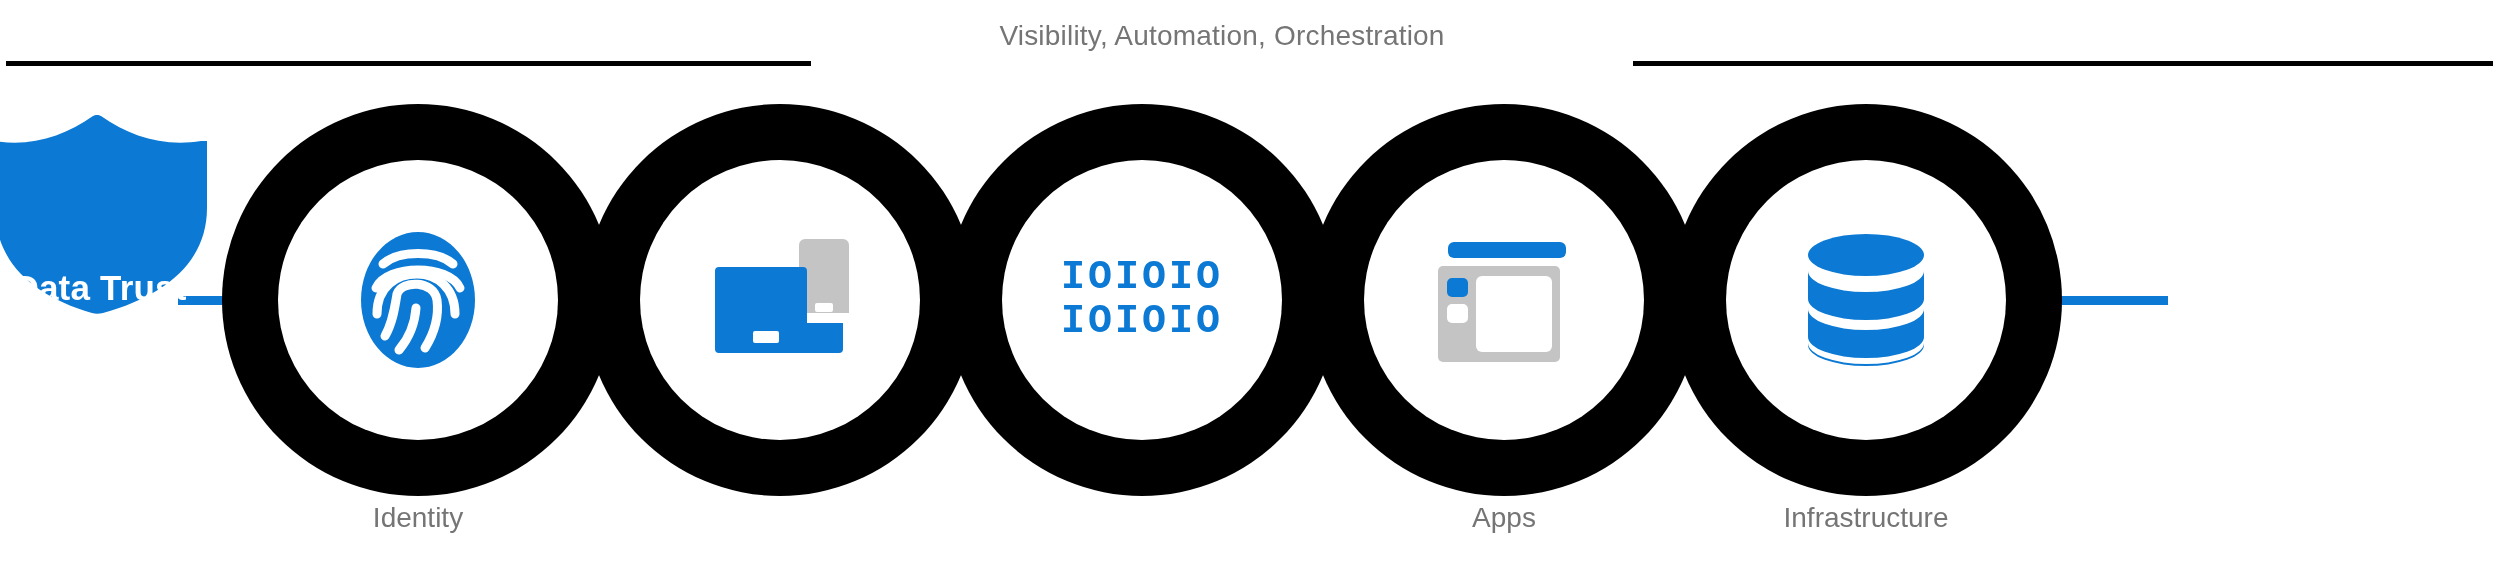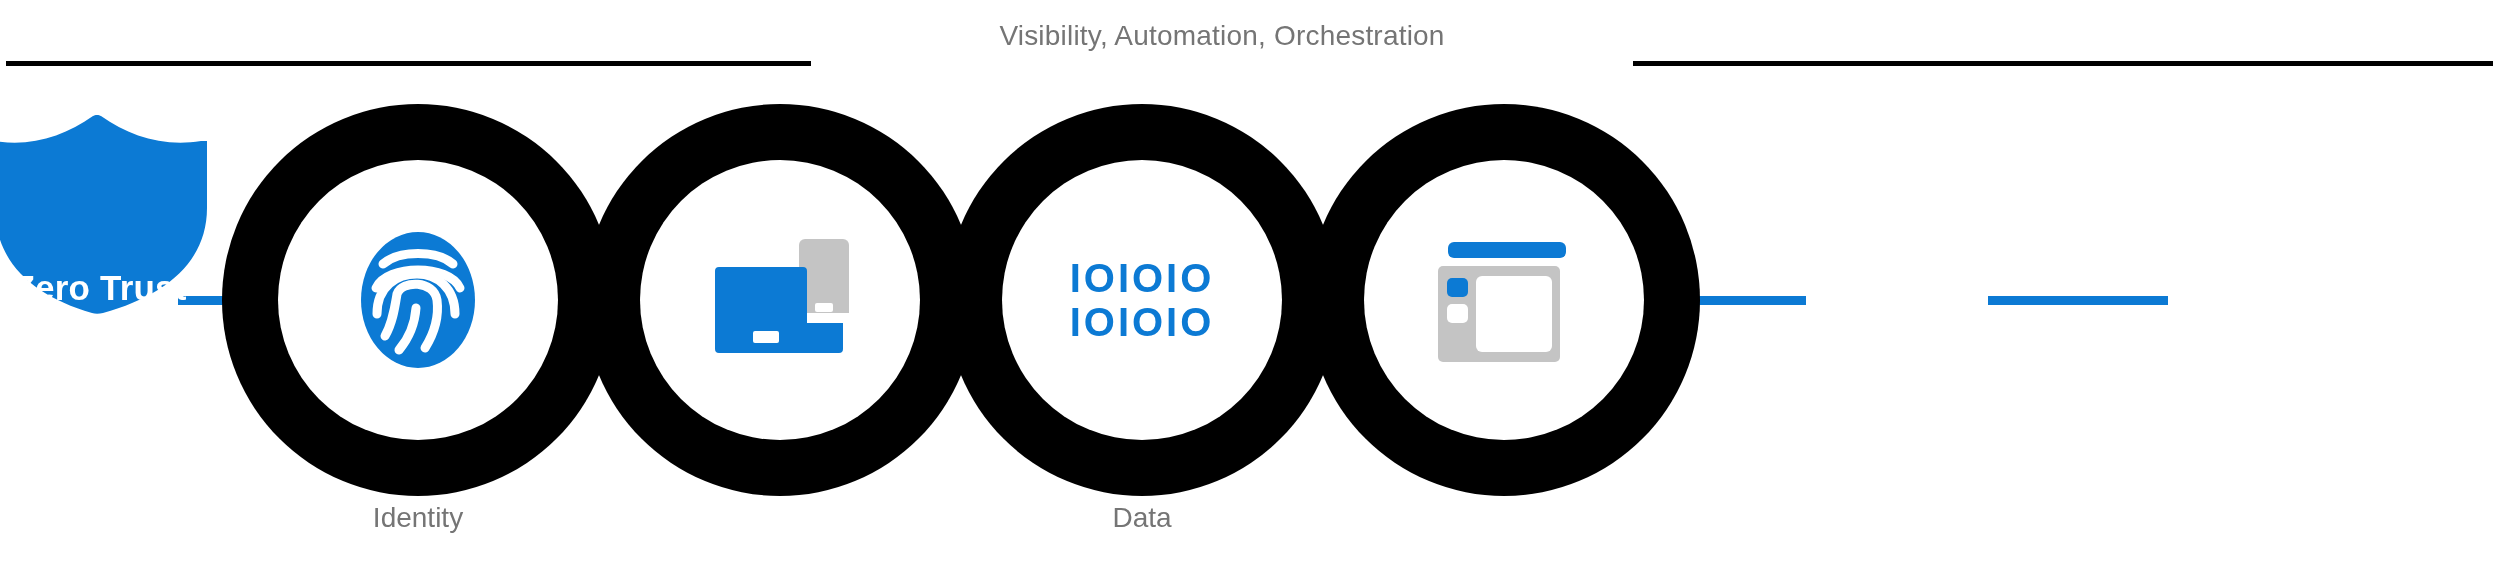--- a/index.html
+++ b/index.html
@@ -125,21 +125,21 @@
   .connector {
     position: absolute;
     height: 9px;
     background: #0c7ad4;
     top: 296px;
   }
 
   
   .binary-icon {
     color: #0c7ad4;
-    font-family: Liberation Sans, sans-serif;
+    font-family: Liberation Mono, monospace;
     font-weight: 700;
     font-size: 40px;
     line-height: 44px;
     letter-spacing: 3px;
     text-align: center;
     white-space: nowrap;
   }
   .binary-icon span { display: block; }
 </style>
 </head>
@@ -158,21 +158,21 @@
   <div class="connector" style="left:902px; width:180px;"></div>
   <div class="connector" style="left:1264px; width:180px;"></div>
   <div class="connector" style="left:1626px; width:180px;"></div>
   <div class="connector" style="left:1988px; width:180px;"></div>
 
   <div id="shield-wrap">
     <svg id="shield-svg" width="220" height="200" viewBox="0 0 220 200">
       <path d="M0 27 C36 33 70 22 98 2 C100 0.5 104 0.5 106 2 C134 22 168 33 206 27 L212 27 L212 94 C212 148 170 182 108 199 C104 200 100 200 97 199 C38 182 0 148 0 94 Z" fill="#0c7ad4"></path>
     </svg>
     <div id="shield-label">
-      <span class="l1">Zero Trust</span>
+      <span class="l1">Data Trust</span>
       <span class="l2">Security</span>
     </div>
   </div>
 
   <div id="chain">
 
     <div class="ring-node" style="left:222px;">
       <div class="ring-outer"></div>
       <div class="ring-inner">
         <svg class="node-icon" width="118" height="140" viewBox="0 0 118 140">
@@ -206,37 +206,51 @@
     </div>
 
     <div class="ring-node" style="left:946px;">
       <div class="ring-outer"></div>
       <div class="ring-inner">
         <div class="binary-icon">
           <span>IOIOIO</span>
           <span>IOIOIO</span>
         </div>
       </div>
-      <div class="node-label">Data</div>
     </div>
 
     <div class="ring-node" style="left:1308px;">
       <div class="ring-outer"></div>
       <div class="ring-inner">
         <svg class="node-icon" width="136" height="128" viewBox="0 0 136 128">
 
           <rect x="12" y="6" width="118" height="16" rx="6" fill="#0c7ad4"></rect>
 
           <rect x="2" y="30" width="122" height="96" rx="5" fill="#c4c4c4"></rect>
 
           <rect x="40" y="40" width="76" height="76" rx="6" fill="#ffffff"></rect>
 
           <rect x="11" y="42" width="21" height="19" rx="5" fill="#0c7ad4"></rect>
 
           <rect x="11" y="68" width="21" height="19" rx="5" fill="#ffffff"></rect>
         </svg>
       </div>
-    </div>
-
+      <div class="node-label">Apps</div>
+    </div>
+
+    <div class="ring-node" style="left:1670px;">
+      <div class="ring-outer"></div>
+      <div class="ring-inner">
+        <svg class="node-icon" width="124" height="134" viewBox="0 0 124 134">
+          <g fill="#0c7ad4">
+            <ellipse cx="62" cy="22" rx="58" ry="21"></ellipse>
+            <path d="M4 38 a58 21 0 0 0 116 0 l0 28 a58 21 0 0 1 -116 0 z"></path>
+            <path d="M4 76 a58 21 0 0 0 116 0 l0 28 a58 21 0 0 1 -116 0 z"></path>
+            <path d="M4 110 a58 21 0 0 0 116 0 l0 2 a58 21 0 0 1 -116 0 z"></path>
+          </g>
+        </svg>
+      </div>
+      <div class="node-label">Infrastructure</div>
+    </div>
 
 
   </div>
 </div>
 
 </body></html>

